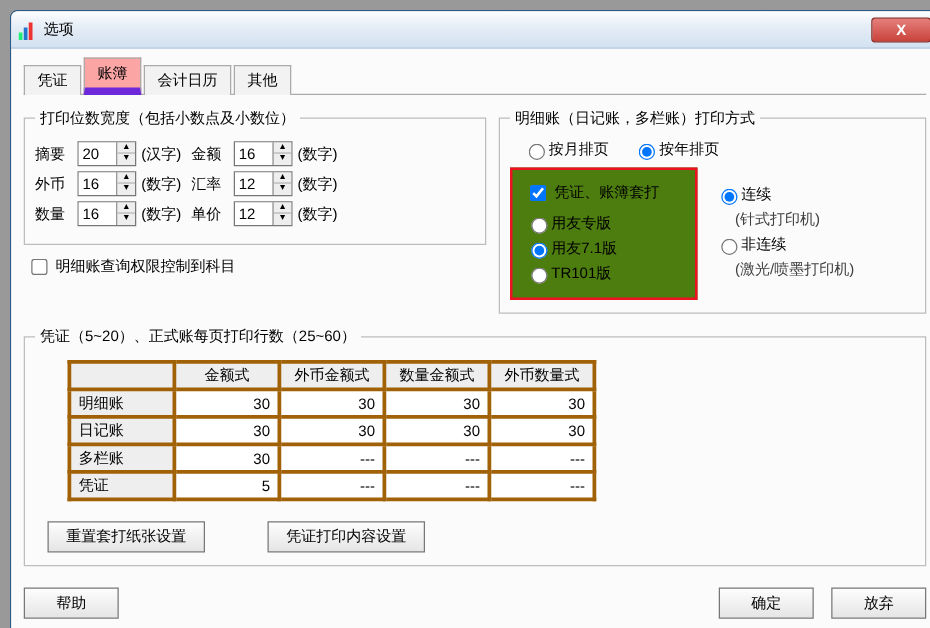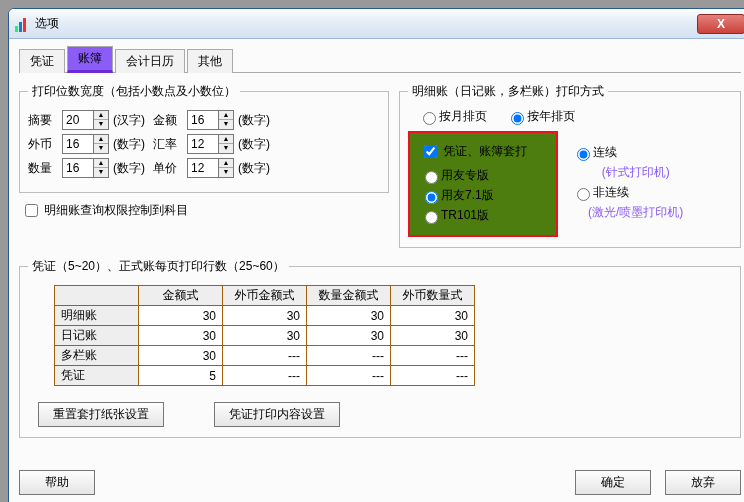--- a/index.html
+++ b/index.html
@@ -67,22 +67,22 @@
   .tab {
     padding: 3px 10px;
     border: 1px solid #aaa;
     border-bottom: none;
     background: #f2f2f2;
     margin-right: 2px;
     position: relative;
     top: 1px;
   }
   .tab.active {
-    background: #8b5cf6;
-    border-bottom: 3px solid #6d28d9;
+    background: #fca5a5;
+    border-bottom: 6px solid #6d28d9;
   }
   fieldset {
     border: 1px solid #bdbdbd;
     margin: 0 0 8px 0;
     padding: 6px 8px 10px 8px;
   }
   legend { padding: 0 4px; }
   .upper-row { display: flex; gap: 10px; }
   .left-col { flex: 0 0 370px; }
   .right-col { flex: 1; }
@@ -136,29 +136,29 @@
   }
   .redbox {
     border: 2px solid #e12;
     padding: 6px 12px 8px 10px;
     background: #4d7c0f;
     min-width: 150px;
   }
   .redbox .chk { margin-bottom: 6px; }
   .redbox label, .right-radios label { display: block; margin: 3px 0; }
   .right-radios { padding-top: 10px; }
-  .right-radios .sub { margin-left: 16px; color:#8b5cf6;text-align:center; }
+  .right-radios .sub { margin-left: 16px; color:#404040; }
   .rows-fieldset { margin-top: 2px; }
   table.rt {
     border-collapse: collapse;
     margin: 4px 0 0 26px;
     background: #fff;
   }
   table.rt th, table.rt td {
-    border: 1px solid #a16207;
+    border: 3px solid #a16207;
     padding: 1px 6px;
     text-align: right;
     height: 16px;
     font-weight: normal;
   }
   table.rt th { background: #eee; text-align: center; }
   table.rt td.rowh { background: #eee; text-align: left; width: 60px; }
   table.rt th.colh { width: 84px; }
   .btn {
     border: 1px solid #777;

